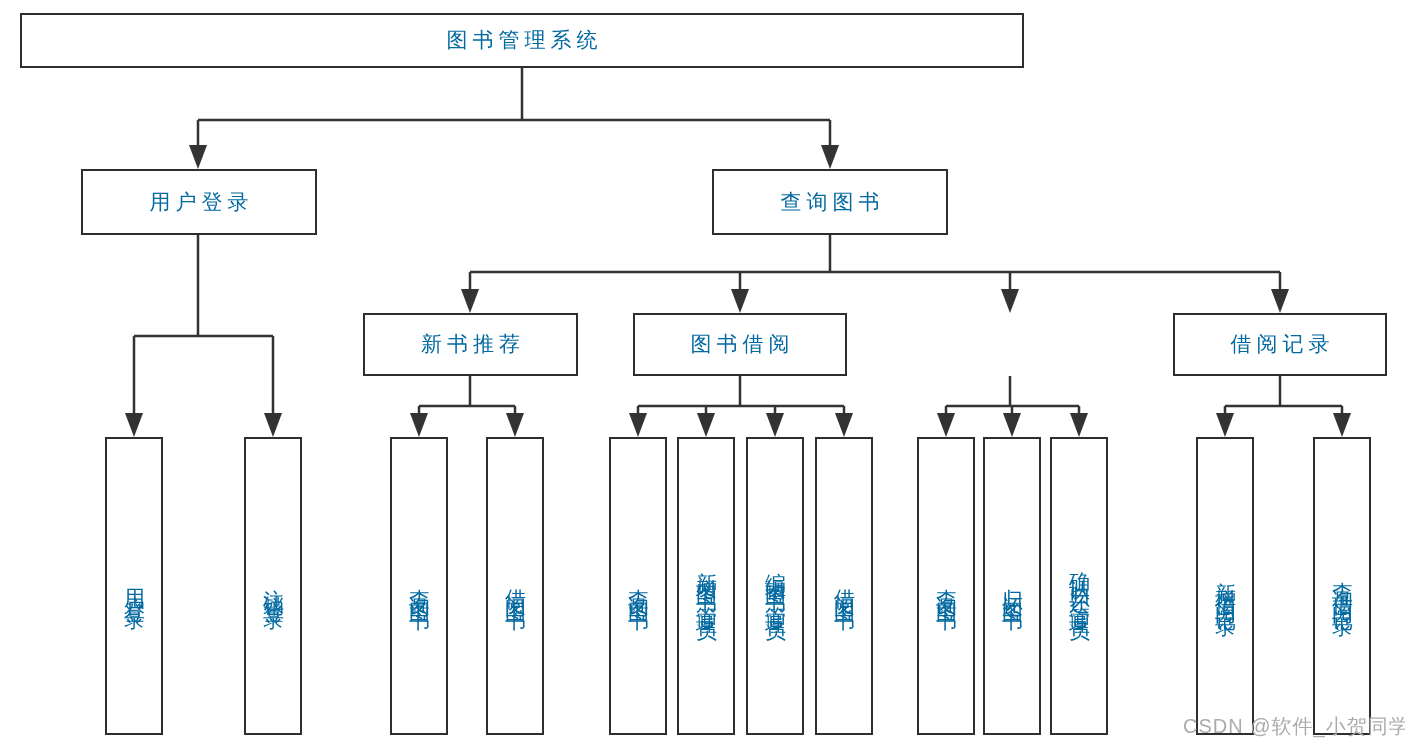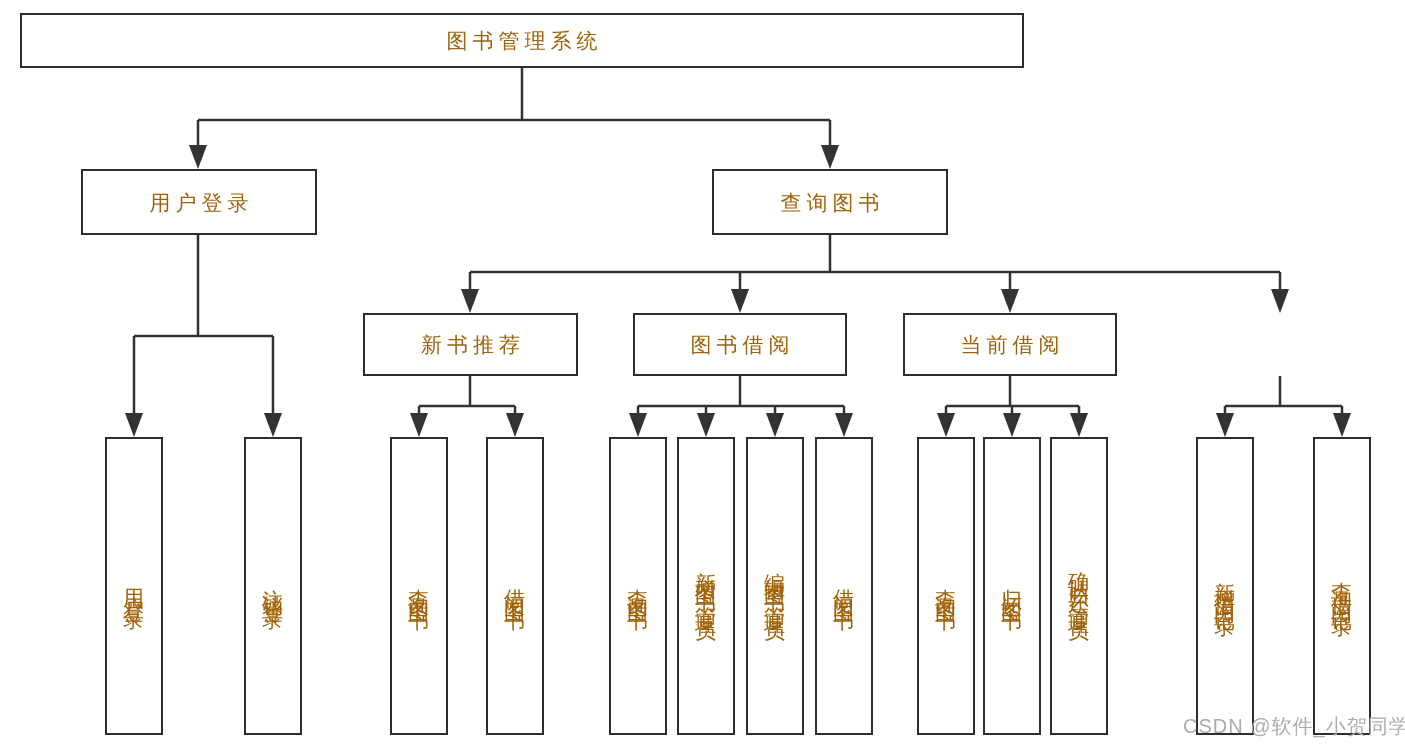--- a/index.html
+++ b/index.html
@@ -22,22 +22,23 @@
   }
 
   .node {
     position: absolute;
     box-sizing: border-box;
     border: 2.5px solid #2e2e2e;
     background: #ffffff;
     display: flex;
     align-items: center;
     justify-content: center;
-    color: #a16207;
+    color: #0369a1;
     z-index: 2;
+    font-family: Liberation Serif, serif;
   }
 
   .node.h .lbl {
     font-size: 21px;
     letter-spacing: 5px;
     text-indent: 5px;
     white-space: nowrap;
     line-height: 1;
   }
 
@@ -93,22 +94,22 @@
   <div class="node h" style="left:712px; top:169px; width:236px; height:66px;">
     <span class="lbl">查询图书</span>
   </div>
 
   <div class="node h" style="left:363px; top:313px; width:215px; height:63px;">
     <span class="lbl">新书推荐</span>
   </div>
   <div class="node h" style="left:633px; top:313px; width:214px; height:63px;">
     <span class="lbl">图书借阅</span>
   </div>
-  <div class="node h" style="left:903px; top:313px; width:214px; height:63px;">
-    <span class="lbl">当前借阅</span>
+  <div class="node h" style="left:1173px; top:313px; width:214px; height:63px;">
+    <span class="lbl">借阅记录</span>
   </div>
 
   <div class="node v" style="left:105px; top:437px; width:58px; height:298px;">
     <span class="lbl">用户登录</span>
   </div>
   <div class="node v" style="left:244px; top:437px; width:58px; height:298px;">
     <span class="lbl">注销登录</span>
   </div>
 
   <div class="node v" style="left:390px; top:437px; width:58px; height:298px;">

